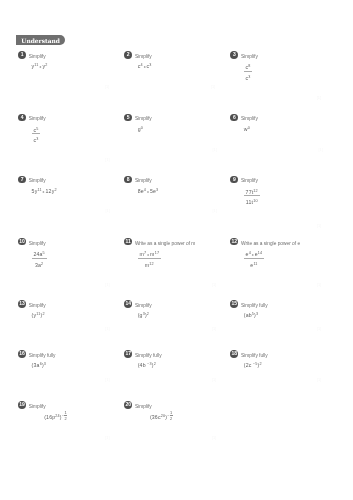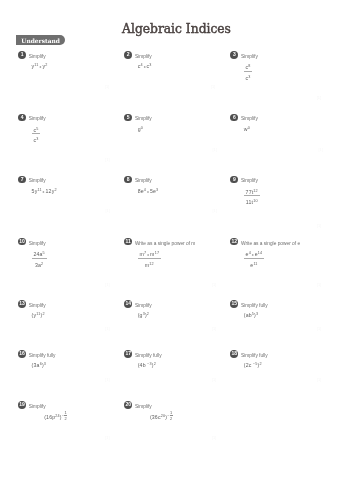--- a/index.html
+++ b/index.html
@@ -31,21 +31,20 @@
   .sfrac{display:inline-block;text-align:center;vertical-align:middle;position:relative;top:0.1px;font-size:3.9px;line-height:1;}
   .sfrac .sn{display:block;padding:0 0.4px 0.4px;}
   .sfrac .sd{display:block;padding:0.6px 0.4px 0;border-top:1px solid rgba(110,110,110,0.8);}
   .neg{padding-left:.34em;padding-right:.04em;}
   .mark{position:absolute;font-size:3.9px;color:#f6f6f6;}
 </style>
 </head>
 <body>
 
 <div class="page">
-  <div class="title">Algebraic Indices</div>
   <div class="badge">Understand</div>
   <div id="questions">
       <div class="q" style="left:18.2px;top:51px">
         <div class="qhead">
           <div class="num">1</div>
           <div class="instr">Simplify</div>
         </div>
         <div class="expr">y<sup>11</sup><span class="mul">x</span>y<sup>2</sup></div>
       </div>
       <div class="q" style="left:124.3px;top:51px">

